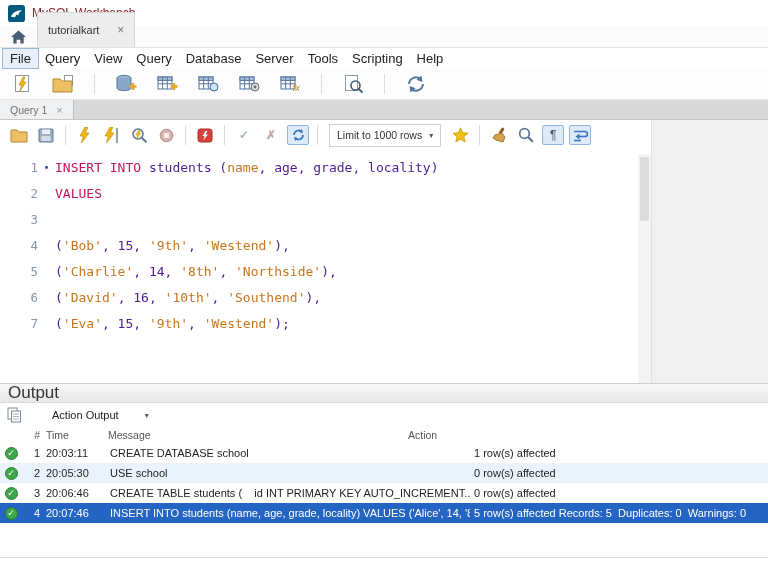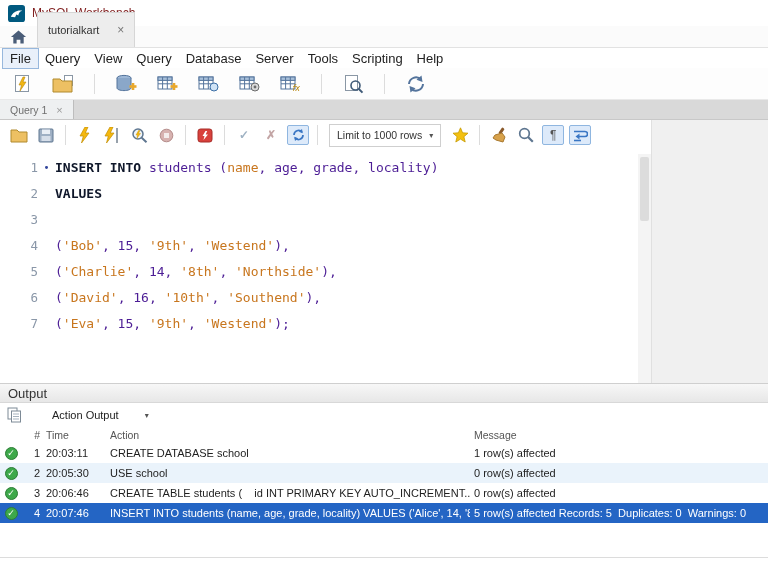--- a/index.html
+++ b/index.html
@@ -37,28 +37,28 @@
   .pilcrow{color:#555;font-size:12px}
   .limit{display:flex;align-items:center;gap:7px;border:1px solid #cfcfcf;height:23px;padding:0 7px;font-size:10.5px;color:#333;background:#fff;margin:16px 3px}
   .limit .arrow{font-size:8px;color:#555}
 
   .editor-body{flex:1;display:flex;padding-top:4px}
   .code-area{flex:1;font-family:"DejaVu Sans Mono","Liberation Mono",monospace;font-size:13px}
   .code-line{display:flex;height:26px;align-items:center}
   .ln{width:38px;text-align:right;color:#8a97a8;font-size:12.5px;flex:none}
   .marker{width:17px;text-align:center;color:#31449b;font-size:10px;flex:none}
   .code{white-space:pre}
-  .kw{color:#0f172a;font-weight:bold}
+  .kw{color:#be185d;font-weight:normal}
   .str{color:#c8761e}
   .pl{color:#4c1d95}
   .scrollbar{width:13px;background:#f4f4f4;flex:none}
   .thumb{margin:3px 2px;height:64px;background:#dcdcdc;border-radius:2px}
   .side-panel{flex:1;background:#f0f0f0;border-left:1px solid #e0e0e0}
 
-  .output-header{height:20px;background:linear-gradient(#f7f7f7,#e7e7e7);border-top:1px solid #cfcfcf;border-bottom:1px solid #d8d8d8;display:flex;align-items:center;padding-left:8px;font-size:13px;color:#333}
+  .output-header{height:20px;background:linear-gradient(#f7f7f7,#e7e7e7);border-top:1px solid #cfcfcf;border-bottom:1px solid #d8d8d8;display:flex;align-items:center;padding-left:8px;font-size:17px;color:#333}
   .output-subbar{height:24px;display:flex;align-items:center;gap:26px;padding-left:7px;background:#fff}
   .action-select{display:flex;align-items:center;gap:26px;font-size:11px;color:#222;padding:2px 4px}
   .action-select .arrow{font-size:8px;color:#555}
 
   .ohead{height:16px;display:flex;align-items:center;font-size:10.5px;color:#555}
   .orow{height:20px;display:flex;align-items:center;font-size:11px;color:#1e1e1e}
   .orow.alt{background:#eaf3fb}
   .orow.selected{background:#2465c4;color:#fff}
   .ocell{flex:none}
   .ocell.st{width:22px;display:flex;justify-content:center}
@@ -344,22 +344,22 @@
     <span class="action-select">
       <span>Action Output</span>
       <span class="arrow">▾</span>
     </span>
   </div>
 
   <div class="ohead">
     <span class="ocell st"></span>
     <span class="ocell num">#</span>
     <span class="ocell time">Time</span>
+    <span class="ocell msg">Message</span>
     <span class="ocell action">Action</span>
-    <span class="ocell msg">Message</span>
   </div>
 
   <div>
       <div class="orow">
         <span class="ocell st">
           <span class="okc">✓</span>
         </span>
         <span class="ocell num">1</span>
         <span class="ocell time">20:03:11</span>
         <span class="ocell action">CREATE DATABASE school</span>

